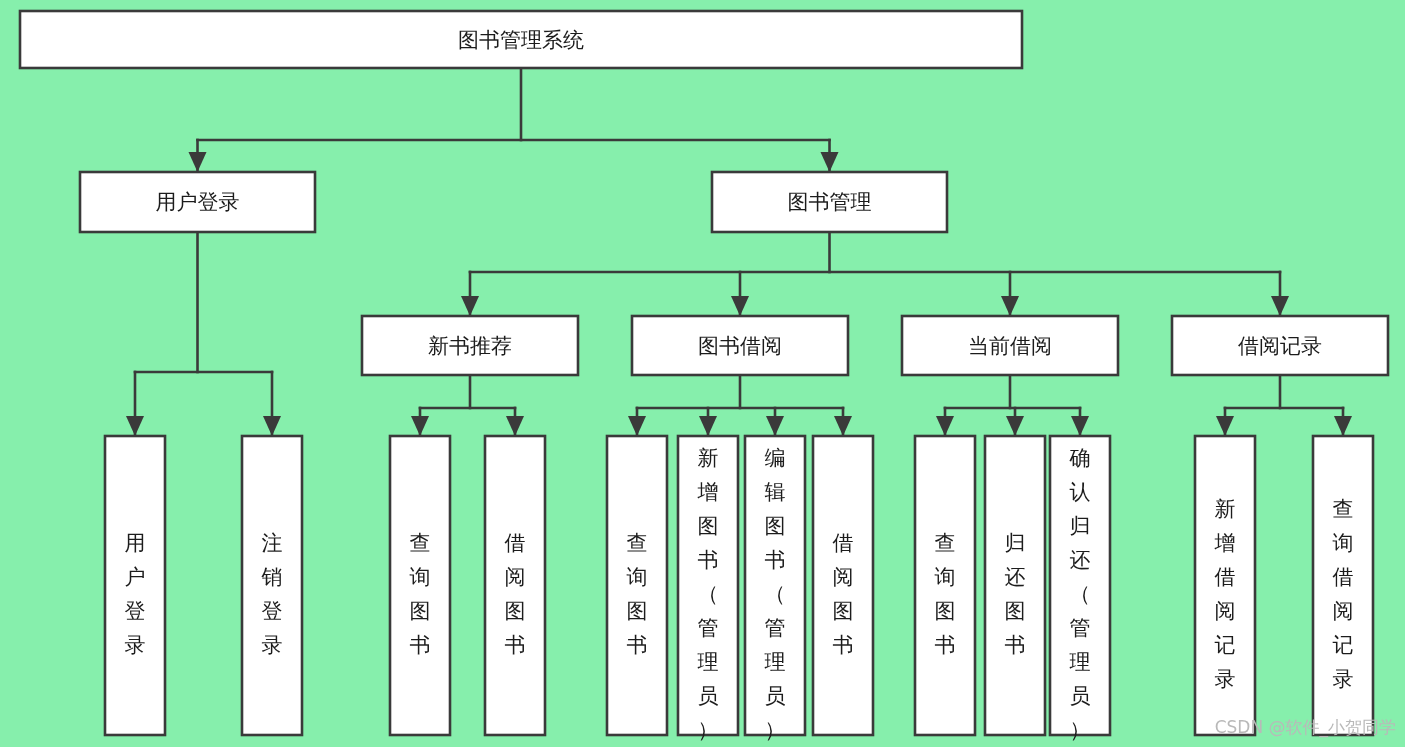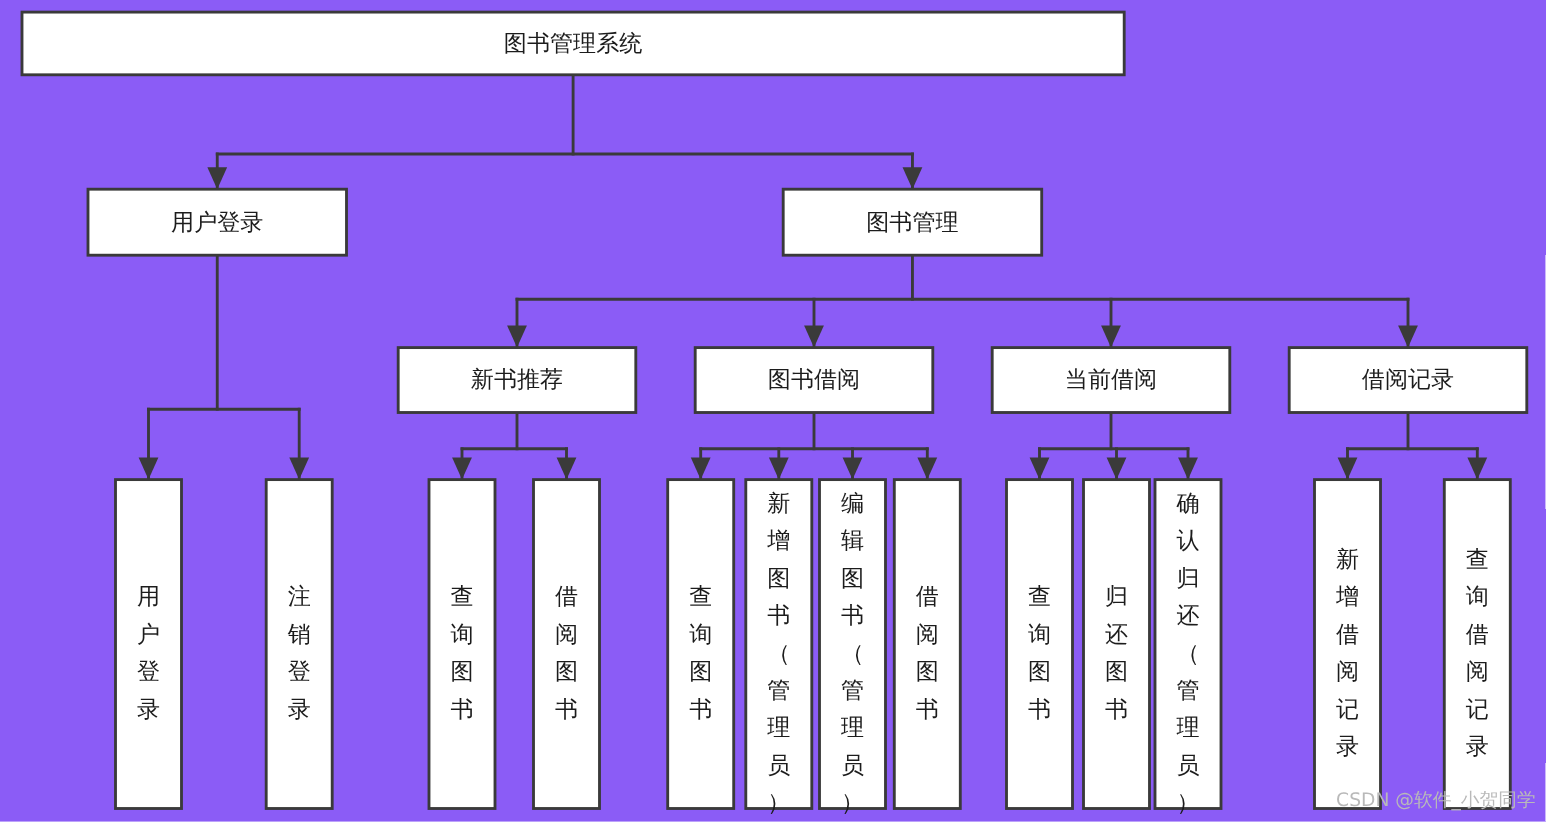--- a/index.html
+++ b/index.html
@@ -10,21 +10,21 @@
   body {
     width: 1405px;
     height: 747px;
     font-family: "DejaVu Sans", "Liberation Sans", sans-serif;
     overflow: hidden;
   }
   #diagram-root {
     position: relative;
     width: 1405px;
     height: 747px;
-    background: #8b5cf6;
+    background: #86efac;
   }
   svg#tree-svg {
     position: absolute;
     top: 0;
     left: 0;
     width: 1405px;
     height: 747px;
     display: block;
   }
   .node-box {

